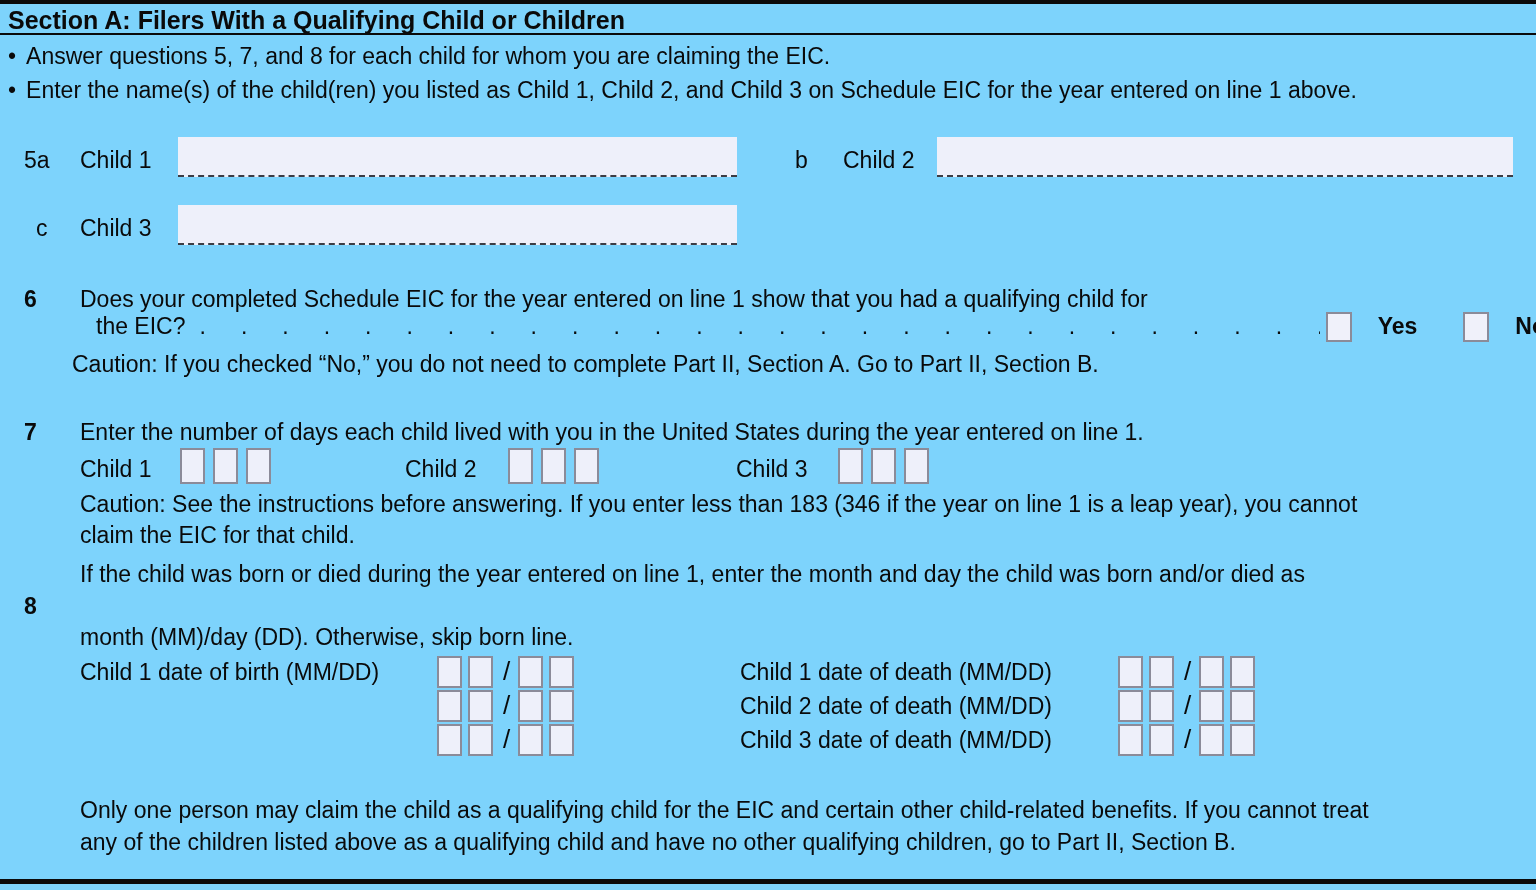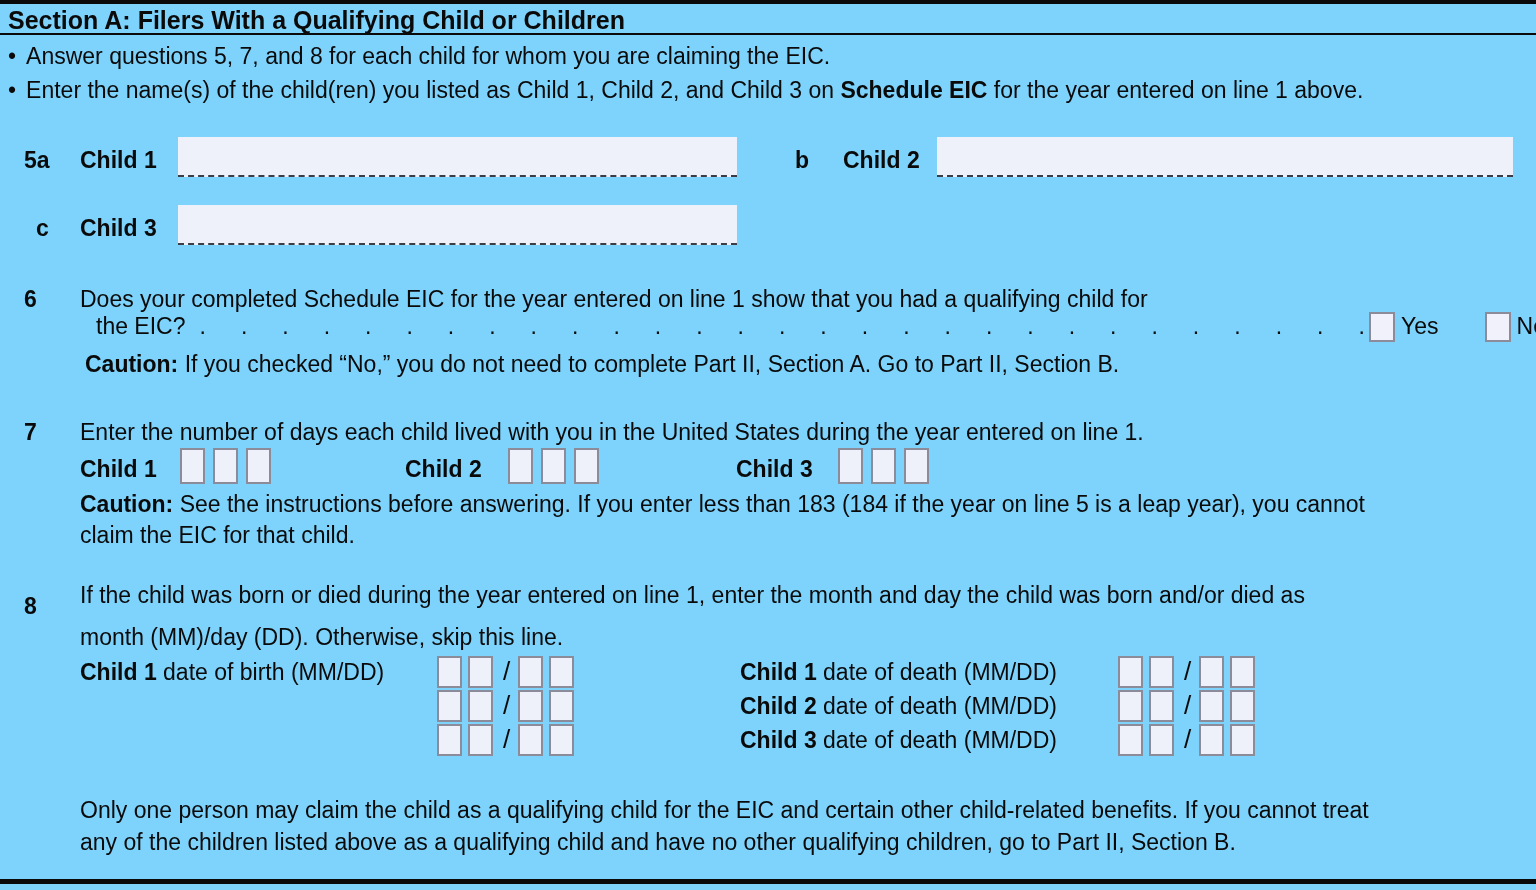--- a/index.html
+++ b/index.html
@@ -7,21 +7,21 @@
     position:relative;
     width:1536px;height:890px;
     background:#7dd3fc;
     font-family:"Liberation Sans","DejaVu Sans",sans-serif;
     color:#0a0a0a;
     font-size:23px;
     line-height:1.3;
     overflow:hidden;
   }
   .abs{position:absolute;white-space:nowrap;}
-  .b{font-weight:700;}
+  .b{font-weight:400;}
   .rule{position:absolute;left:0;width:1536px;background:#0a0a0a;}
   .rule.top{top:0;height:4px;}
   .rule.thin{top:33px;height:2px;}
   .rule.bottom{top:879px;height:5px;}
   .section-title{
     position:absolute;left:8px;top:4px;
     font-size:25px;font-weight:700;white-space:nowrap;
   }
   .bullet-line{position:absolute;left:8px;white-space:nowrap;}
   .bullet-dot{display:inline-block;margin-right:10px;}
@@ -45,21 +45,21 @@
     font-size:23px;
   }
   .checkbox{
     width:26px;height:30px;
     background:#f0f1fa;
     border:2px solid #8b8b99;
     box-sizing:border-box;
     display:inline-block;
   }
   .cb-group{display:flex;align-items:center;}
-  .cb-group .cb-label{font-weight:400;margin-left:6px;}
+  .cb-group .cb-label{font-weight:700;margin-left:26px;}
   .digit-box{
     display:inline-block;
     width:25px;height:36px;
     background:#eef0fa;
     border:2px solid #8b8b99;
     box-sizing:border-box;
     margin-right:8px;
     vertical-align:middle;
     text-align:center;font-size:22px;line-height:32px;
   }
@@ -111,48 +111,48 @@
     <span class="dots">..............................</span>
     <span class="cb-group">
       <span class="checkbox"></span>
       <span class="cb-label">Yes</span>
     </span>
     <span class="cb-group" style="margin-left:46px">
       <span class="checkbox"></span>
       <span class="cb-label">No</span>
     </span>
   </div>
-  <div class="abs" style="left:85px;top:350px">
+  <div class="abs" style="left:72px;top:350px">
     <span class="b">Caution:</span><span> If you checked “No,” you do not need to complete Part II, Section A. Go to Part II, Section B.</span>
   </div>
 
   <div class="qnum" style="top:418px">7</div>
   <div class="abs" style="left:80px;top:418px">Enter the number of days each child lived with you in the United States during the year entered on line 1.</div>
 
   <div class="abs b" style="left:80px;top:455px">Child 1</div>
   <div class="abs" style="left:180px;top:448px">
     <span class="digit-box"></span><span class="digit-box"></span><span class="digit-box"></span>
   </div>
   <div class="abs b" style="left:405px;top:455px">Child 2</div>
   <div class="abs" style="left:508px;top:448px">
     <span class="digit-box"></span><span class="digit-box"></span><span class="digit-box"></span>
   </div>
   <div class="abs b" style="left:736px;top:455px">Child 3</div>
   <div class="abs" style="left:838px;top:448px">
     <span class="digit-box"></span><span class="digit-box"></span><span class="digit-box"></span>
   </div>
 
   <div class="abs" style="left:80px;top:490px">
-    <span class="b">Caution:</span><span> See the instructions before answering. If you enter less than 183 (184 if the year on line 5 is a leap year), you cannot</span>
+    <span class="b">Caution:</span><span> See the instructions before answering. If you enter less than 183 (346 if the year on line 1 is a leap year), you cannot</span>
   </div>
   <div class="abs" style="left:80px;top:521px">claim the EIC for that child.</div>
 
   <div class="qnum" style="top:592px">8</div>
-  <div class="abs" style="left:80px;top:581px">If the child was born or died during the year entered on line 1, enter the month and day the child was born and/or died as</div>
-  <div class="abs" style="left:80px;top:623px">month (MM)/day (DD). Otherwise, skip this line.</div>
+  <div class="abs" style="left:80px;top:560px">If the child was born or died during the year entered on line 1, enter the month and day the child was born and/or died as</div>
+  <div class="abs" style="left:80px;top:623px">month (MM)/day (DD). Otherwise, skip born line.</div>
 
   <div class="date-row" style="left:80px;top:655px;width:1456px">
     <span class="lbl"><span class="b">Child 1</span><span> date of birth (MM/DD)</span></span>
     <span class="grp" style="left:357px"><span class="date-box"></span><span class="date-box"></span><span class="slash">/</span><span class="date-box"></span><span class="date-box"></span></span>
     <span class="lbl" style="left:660px"><span class="b">Child 1</span><span> date of death (MM/DD)</span></span>
     <span class="grp" style="left:1038px"><span class="date-box"></span><span class="date-box"></span><span class="slash">/</span><span class="date-box"></span><span class="date-box"></span></span>
   </div>
 
   <div class="date-row" style="left:80px;top:689px;width:1456px">
     <span class="grp" style="left:357px"><span class="date-box"></span><span class="date-box"></span><span class="slash">/</span><span class="date-box"></span><span class="date-box"></span></span>

